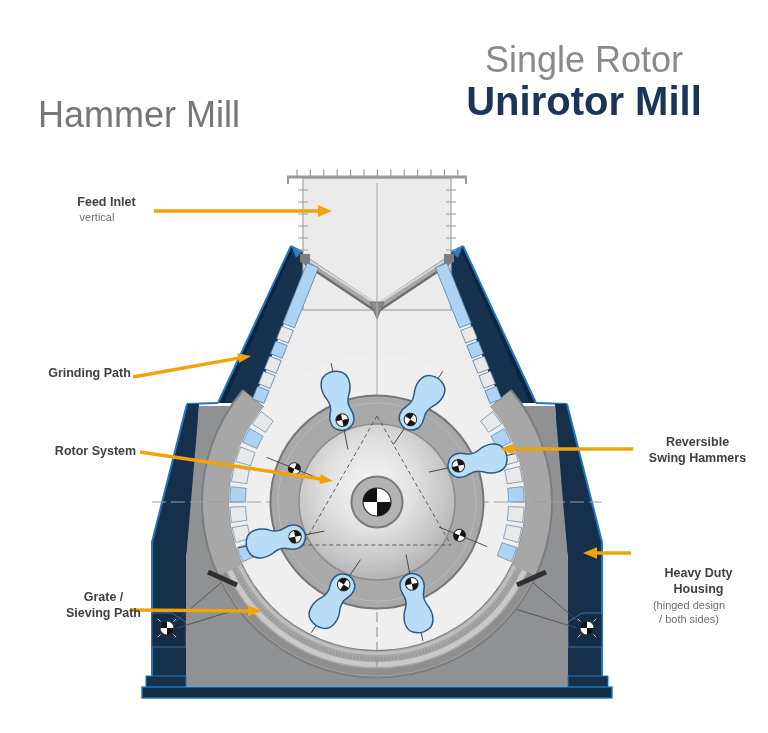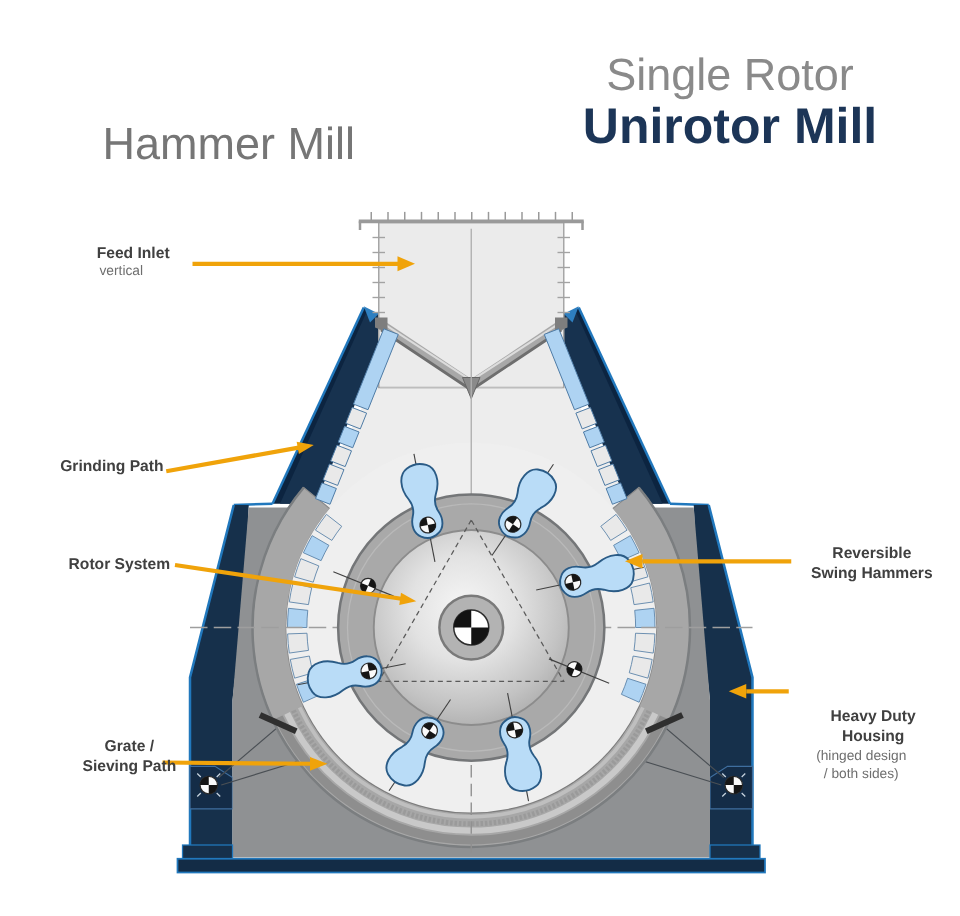--- a/index.html
+++ b/index.html
@@ -7,21 +7,21 @@
     --text-navy:#1C3557;
     --text-gray:#7B7B7B;
   }
   html,body{margin:0;padding:0;background:#fff;}
   .stage{position:relative;width:768px;height:733px;background:#fff;overflow:hidden;
          font-family:"Liberation Sans",sans-serif;}
   .stage svg{position:absolute;left:0;top:0;}
   .hdr{position:absolute;}
   #logo{left:36px;top:22px;font-size:84px;font-weight:700;line-height:0.9;
         color:var(--text-navy);letter-spacing:1px;}
-  #logo-sub{left:38px;top:94px;font-size:36px;font-weight:400;color:#767676;margin-left:44px;}
+  #logo-sub{left:38px;top:94px;font-size:36px;font-weight:400;color:#767676;}
   #title-block{left:414px;top:38px;width:340px;text-align:center;}
   #title-main{font-size:40px;font-weight:700;color:var(--text-navy);line-height:1.05;}
   #title-sub{font-size:36px;font-weight:400;color:#8A8A8A;line-height:1.1;margin-top:2px;}
   .lbl{position:absolute;text-align:center;line-height:1.3;}
   .lbl .t{font-size:12.5px;font-weight:700;color:#404040;display:block;margin-left:19px;}
   .lbl .s{font-size:11px;font-weight:400;color:#6E6E6E;display:block;}
 </style>
 </head>
 <body>
 

